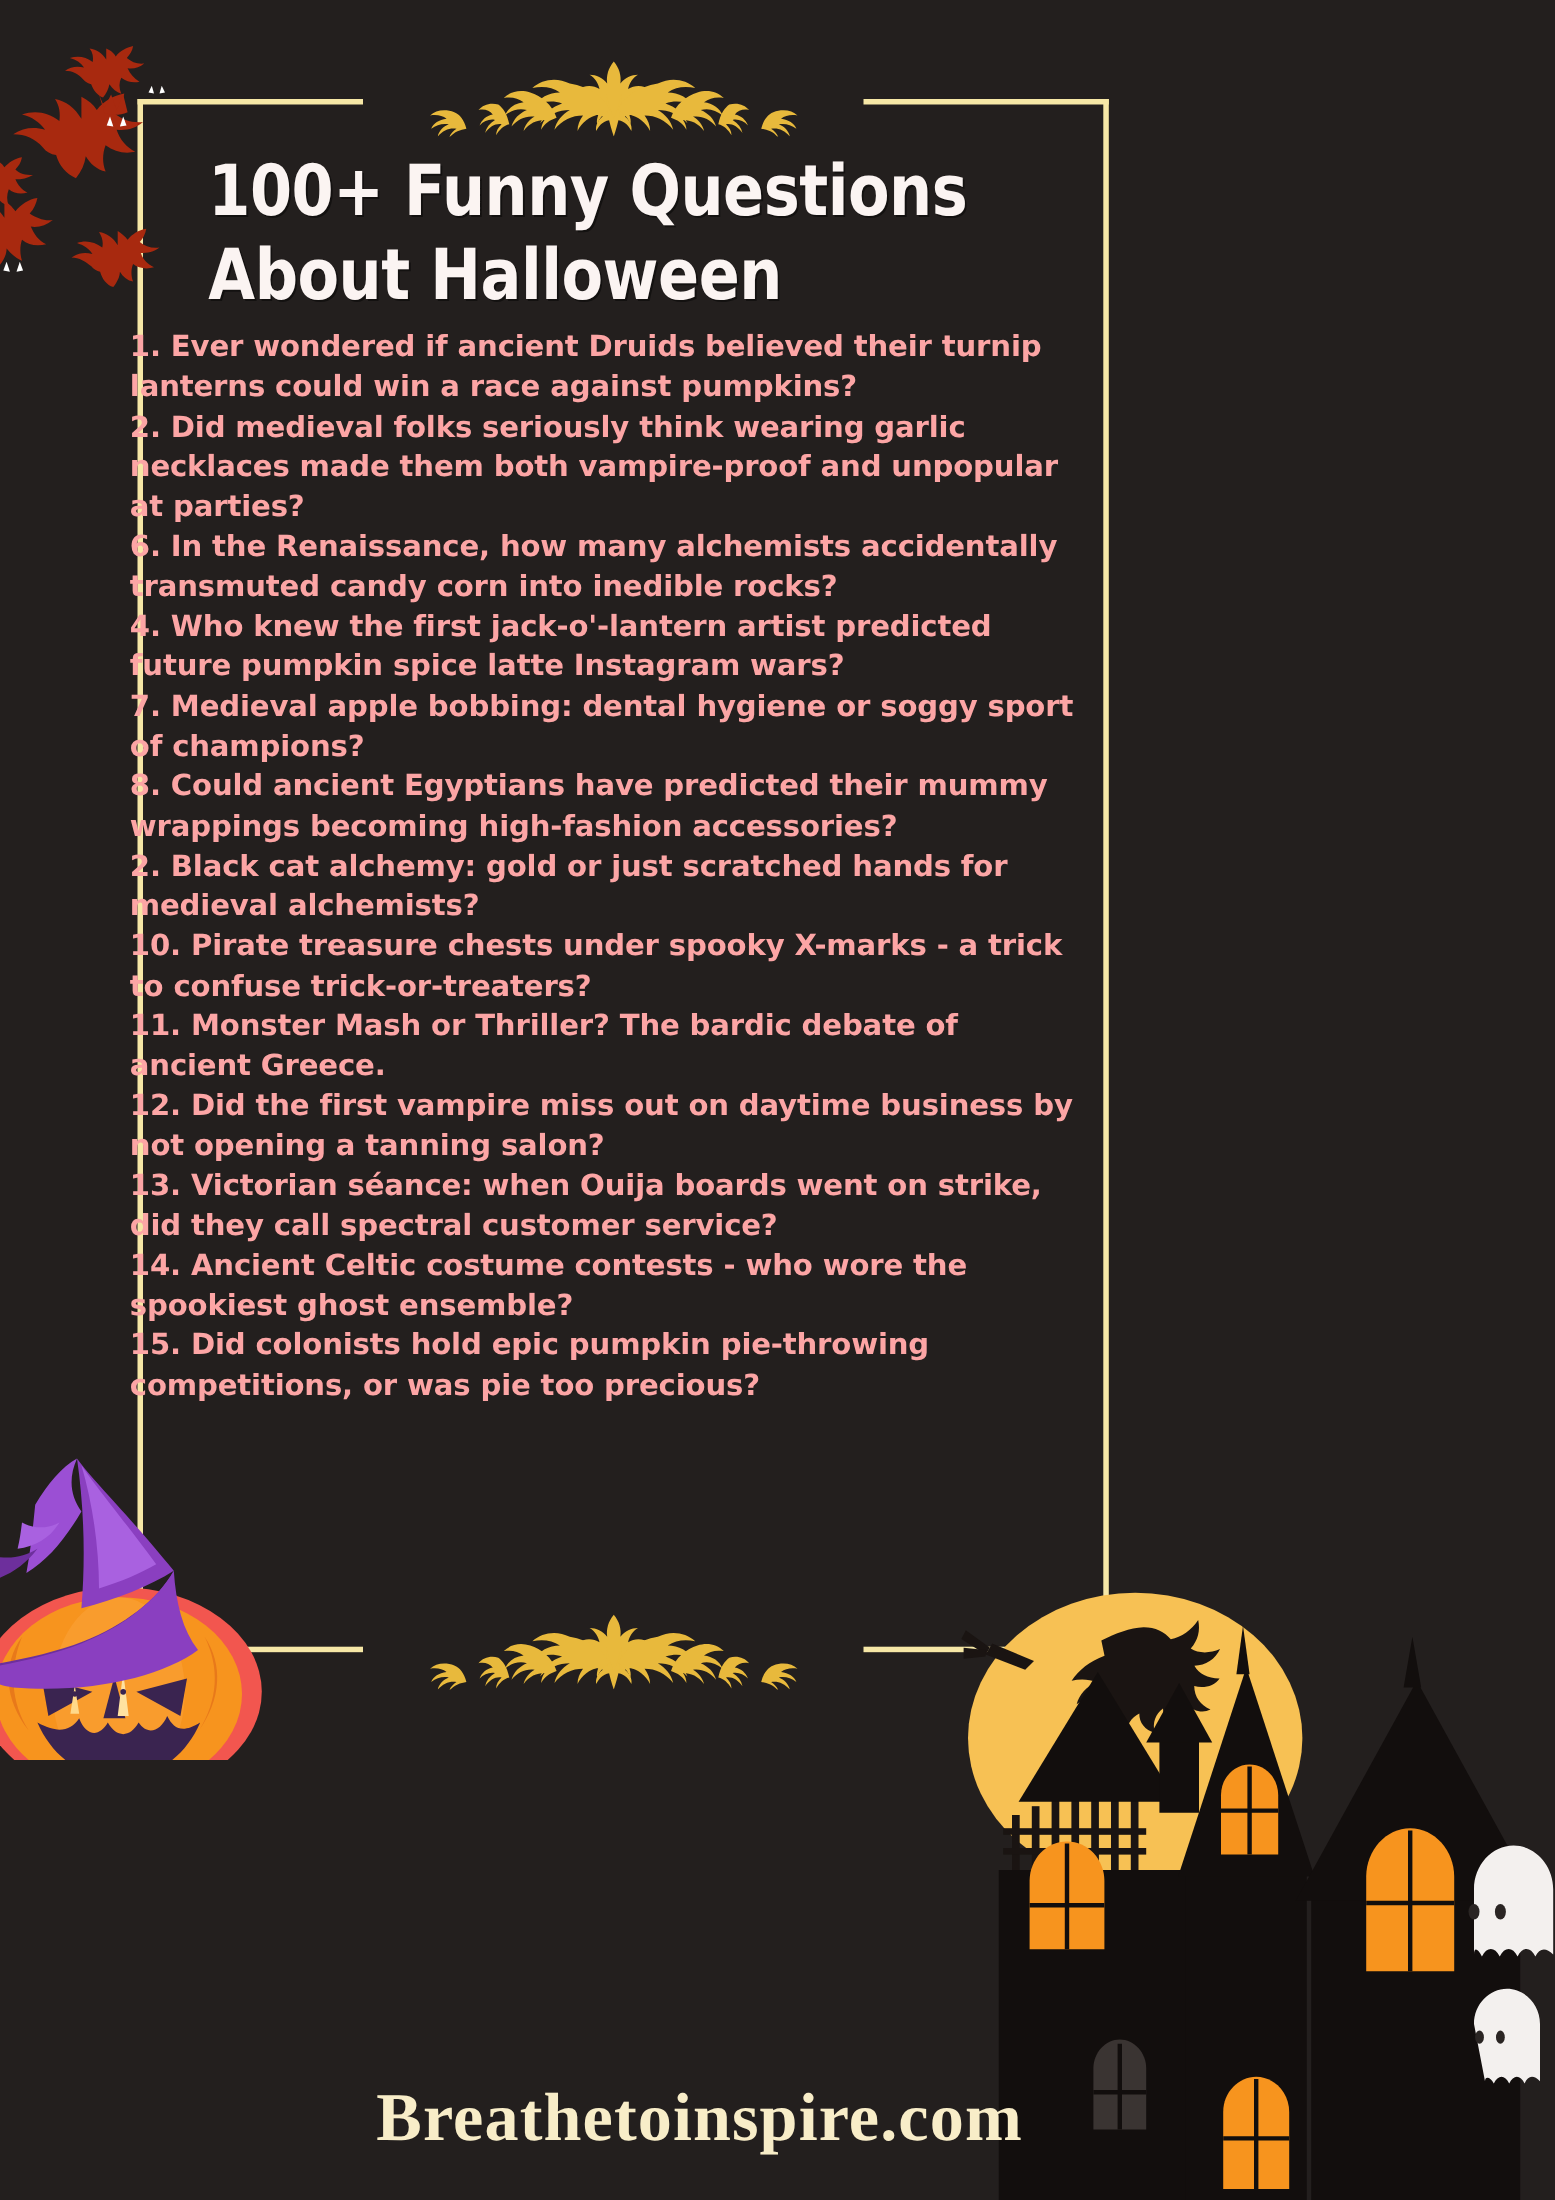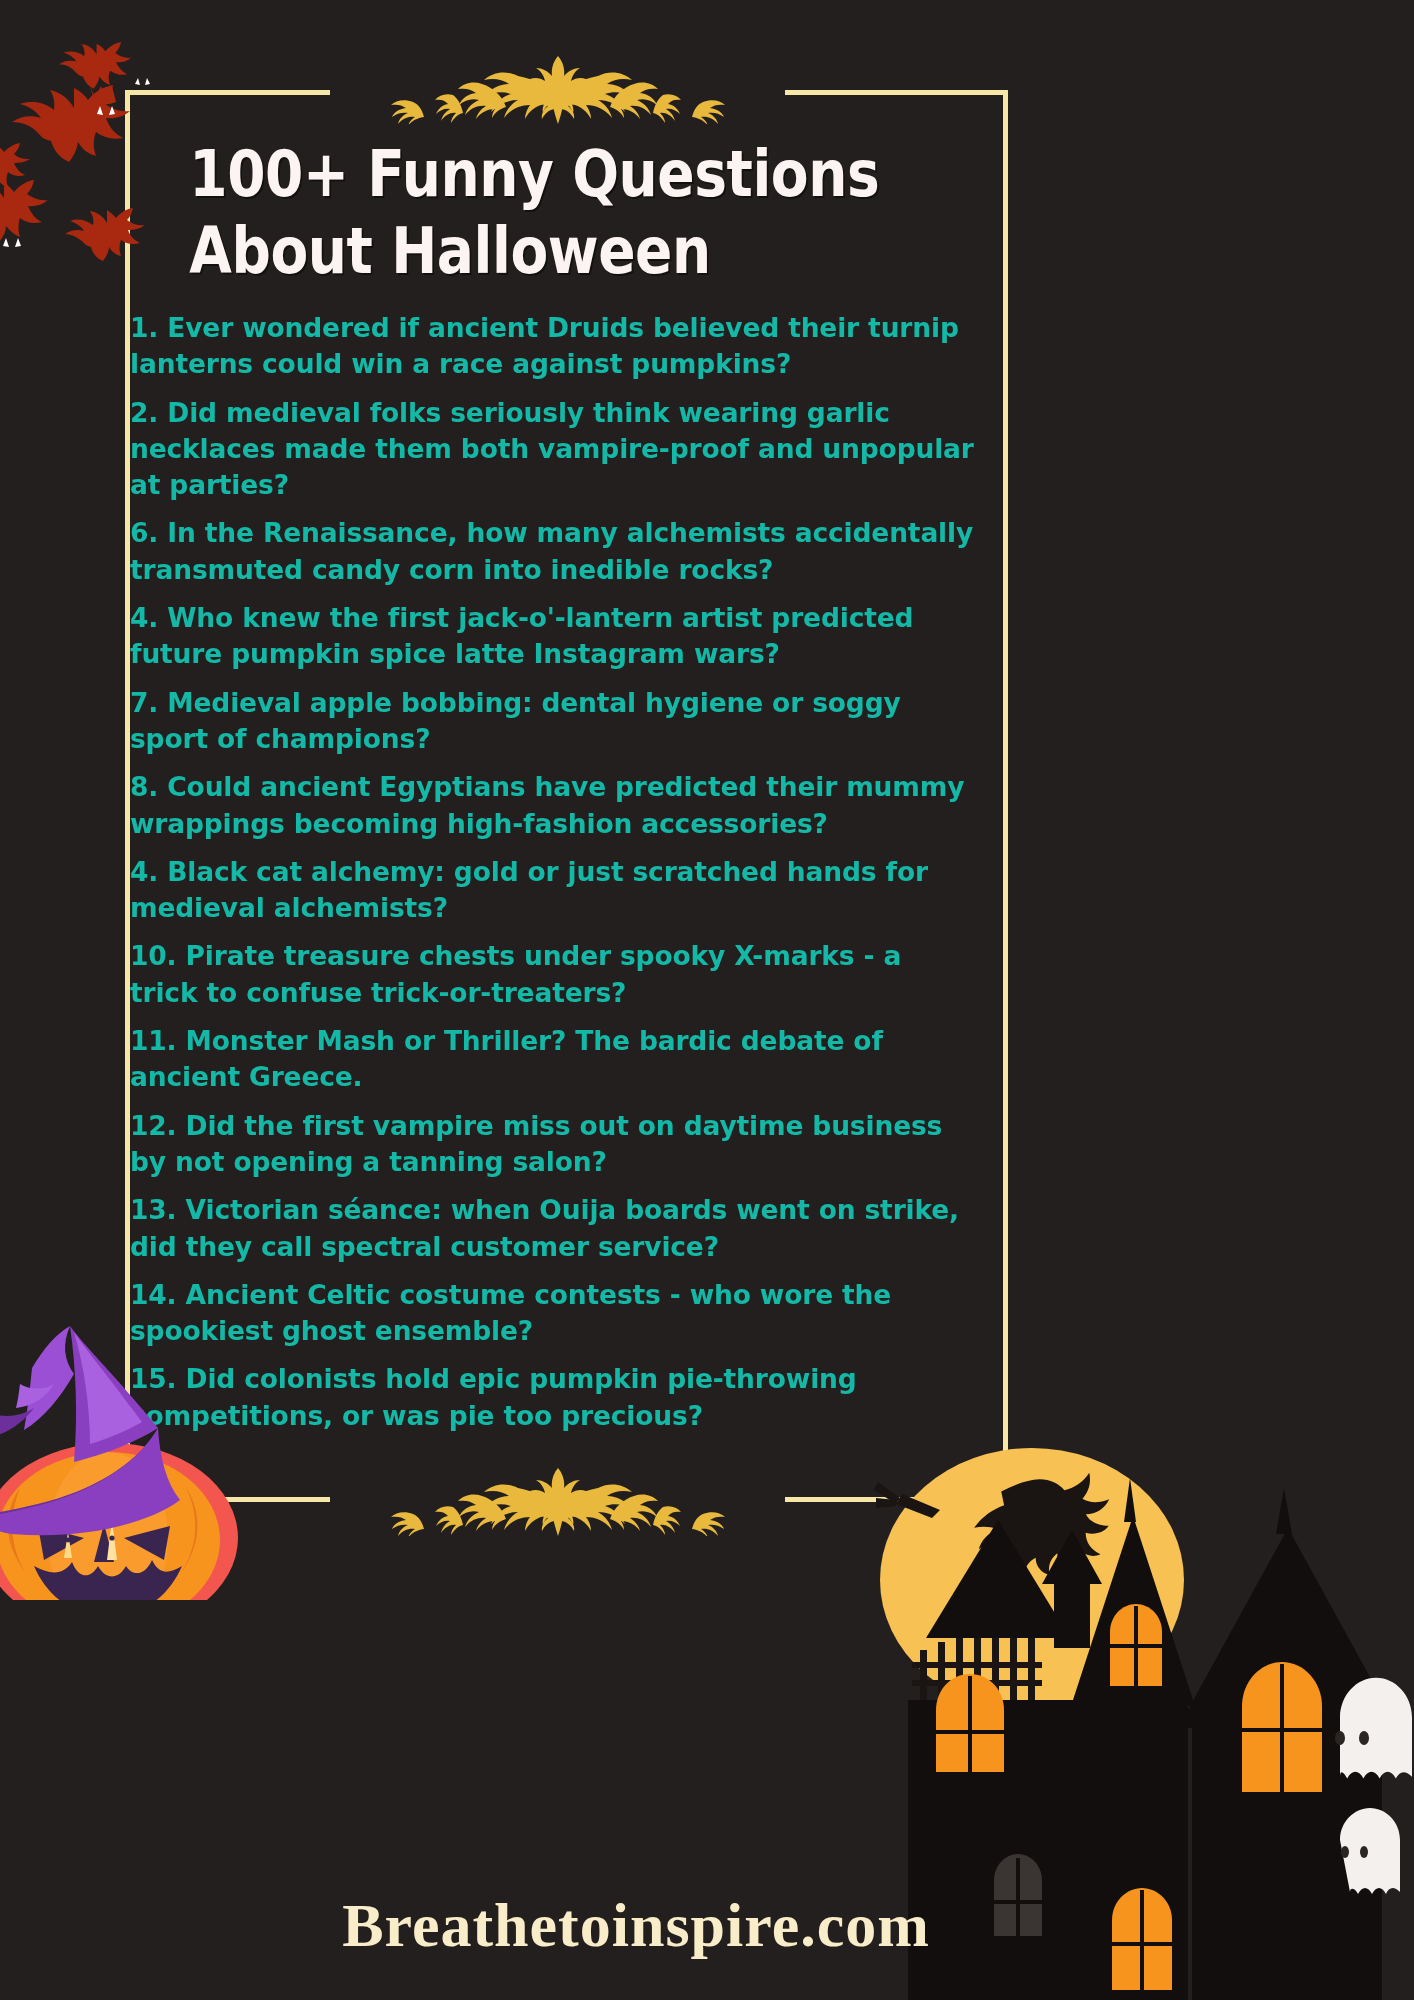--- a/index.html
+++ b/index.html
@@ -35,27 +35,27 @@
     transform:scaleX(0.86);transform-origin:center;
     text-shadow:2px 2px 0 rgba(0,0,0,.45);
     white-space:nowrap;
   }
 
   
   #list{
     position:absolute;left:118px;top:298px;width:868px;
   }
   .q{
-    color:#14b8a6;
+    color:#fca5a5;
     font-size:26.5px;
     font-weight:bold;
     line-height:36.3px;
     font-family:"DejaVu Sans",sans-serif;
     letter-spacing:-0.15px;
-    margin:12px;
+    margin:0;
   }
 
   
   #witch-pumpkin{position:absolute;left:-10px;top:1288px;width:250px;height:312px;}
 
   
   #haunted{position:absolute;left:812px;top:1280px;width:602px;height:720px;}
 
   
   #footer-text{
@@ -141,21 +141,21 @@
     <div class="title-line">About Halloween</div>
   </div>
 
   <div id="list">
       <p class="q">1. Ever wondered if ancient Druids believed their turnip lanterns could win a race against pumpkins?</p>
       <p class="q">2. Did medieval folks seriously think wearing garlic necklaces made them both vampire-proof and unpopular at parties?</p>
       <p class="q">6. In the Renaissance, how many alchemists accidentally transmuted candy corn into inedible rocks?</p>
       <p class="q">4. Who knew the first jack-o'-lantern artist predicted future pumpkin spice latte Instagram wars?</p>
       <p class="q">7. Medieval apple bobbing: dental hygiene or soggy sport of champions?</p>
       <p class="q">8. Could ancient Egyptians have predicted their mummy wrappings becoming high-fashion accessories?</p>
-      <p class="q">4. Black cat alchemy: gold or just scratched hands for medieval alchemists?</p>
+      <p class="q">2. Black cat alchemy: gold or just scratched hands for medieval alchemists?</p>
       <p class="q">10. Pirate treasure chests under spooky X-marks - a trick to confuse trick-or-treaters?</p>
       <p class="q">11. Monster Mash or Thriller? The bardic debate of ancient Greece.</p>
       <p class="q">12. Did the first vampire miss out on daytime business by not opening a tanning salon?</p>
       <p class="q">13. Victorian séance: when Ouija boards went on strike, did they call spectral customer service?</p>
       <p class="q">14. Ancient Celtic costume contests - who wore the spookiest ghost ensemble?</p>
       <p class="q">15. Did colonists hold epic pumpkin pie-throwing competitions, or was pie too precious?</p>
     </div>
 
   <svg id="witch-pumpkin" viewBox="0 0 250 312">
 

